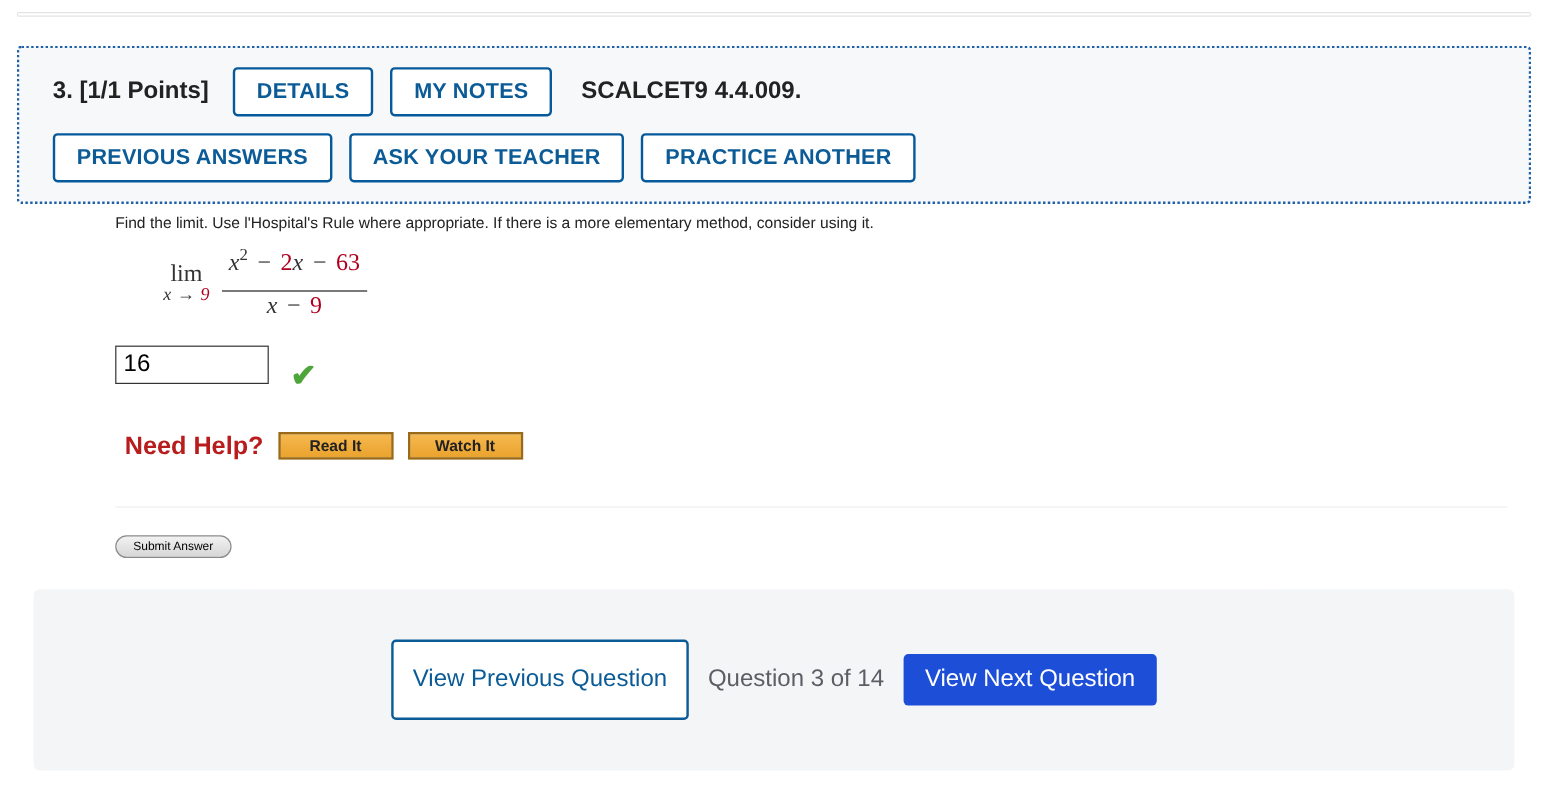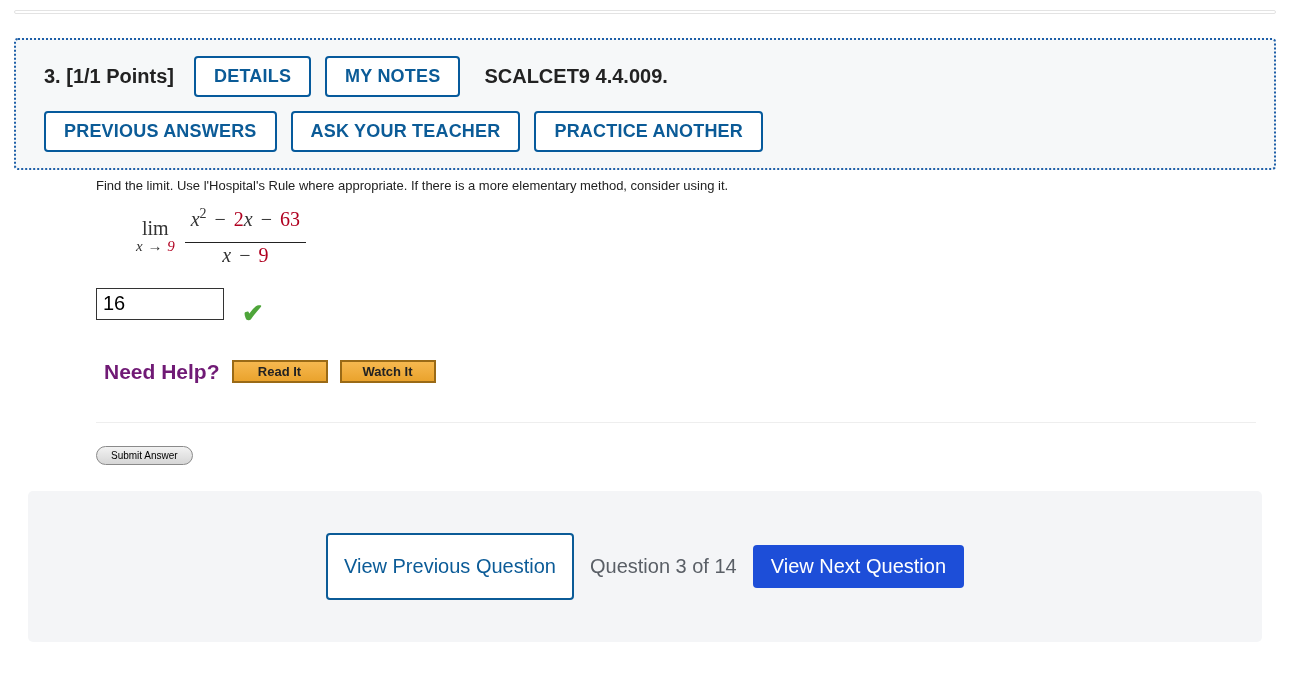--- a/index.html
+++ b/index.html
@@ -133,21 +133,21 @@
       margin-bottom: -6px;
     }
     .help-row {
       display: flex;
       align-items: center;
       gap: 12px;
       margin-bottom: 6px;
       margin-left: 8px;
     }
     .help-label {
-      color: #701a75;
+      color: #b91c1c;
       font-weight: bold;
       font-size: 21px;
     }
     .help-btn {
       border: 2px solid #9a6a16;
       background: linear-gradient(#f6b84f, #eaa32d);
       color: #222;
       font-weight: bold;
       font-size: 13px;
       padding: 2px 0;

